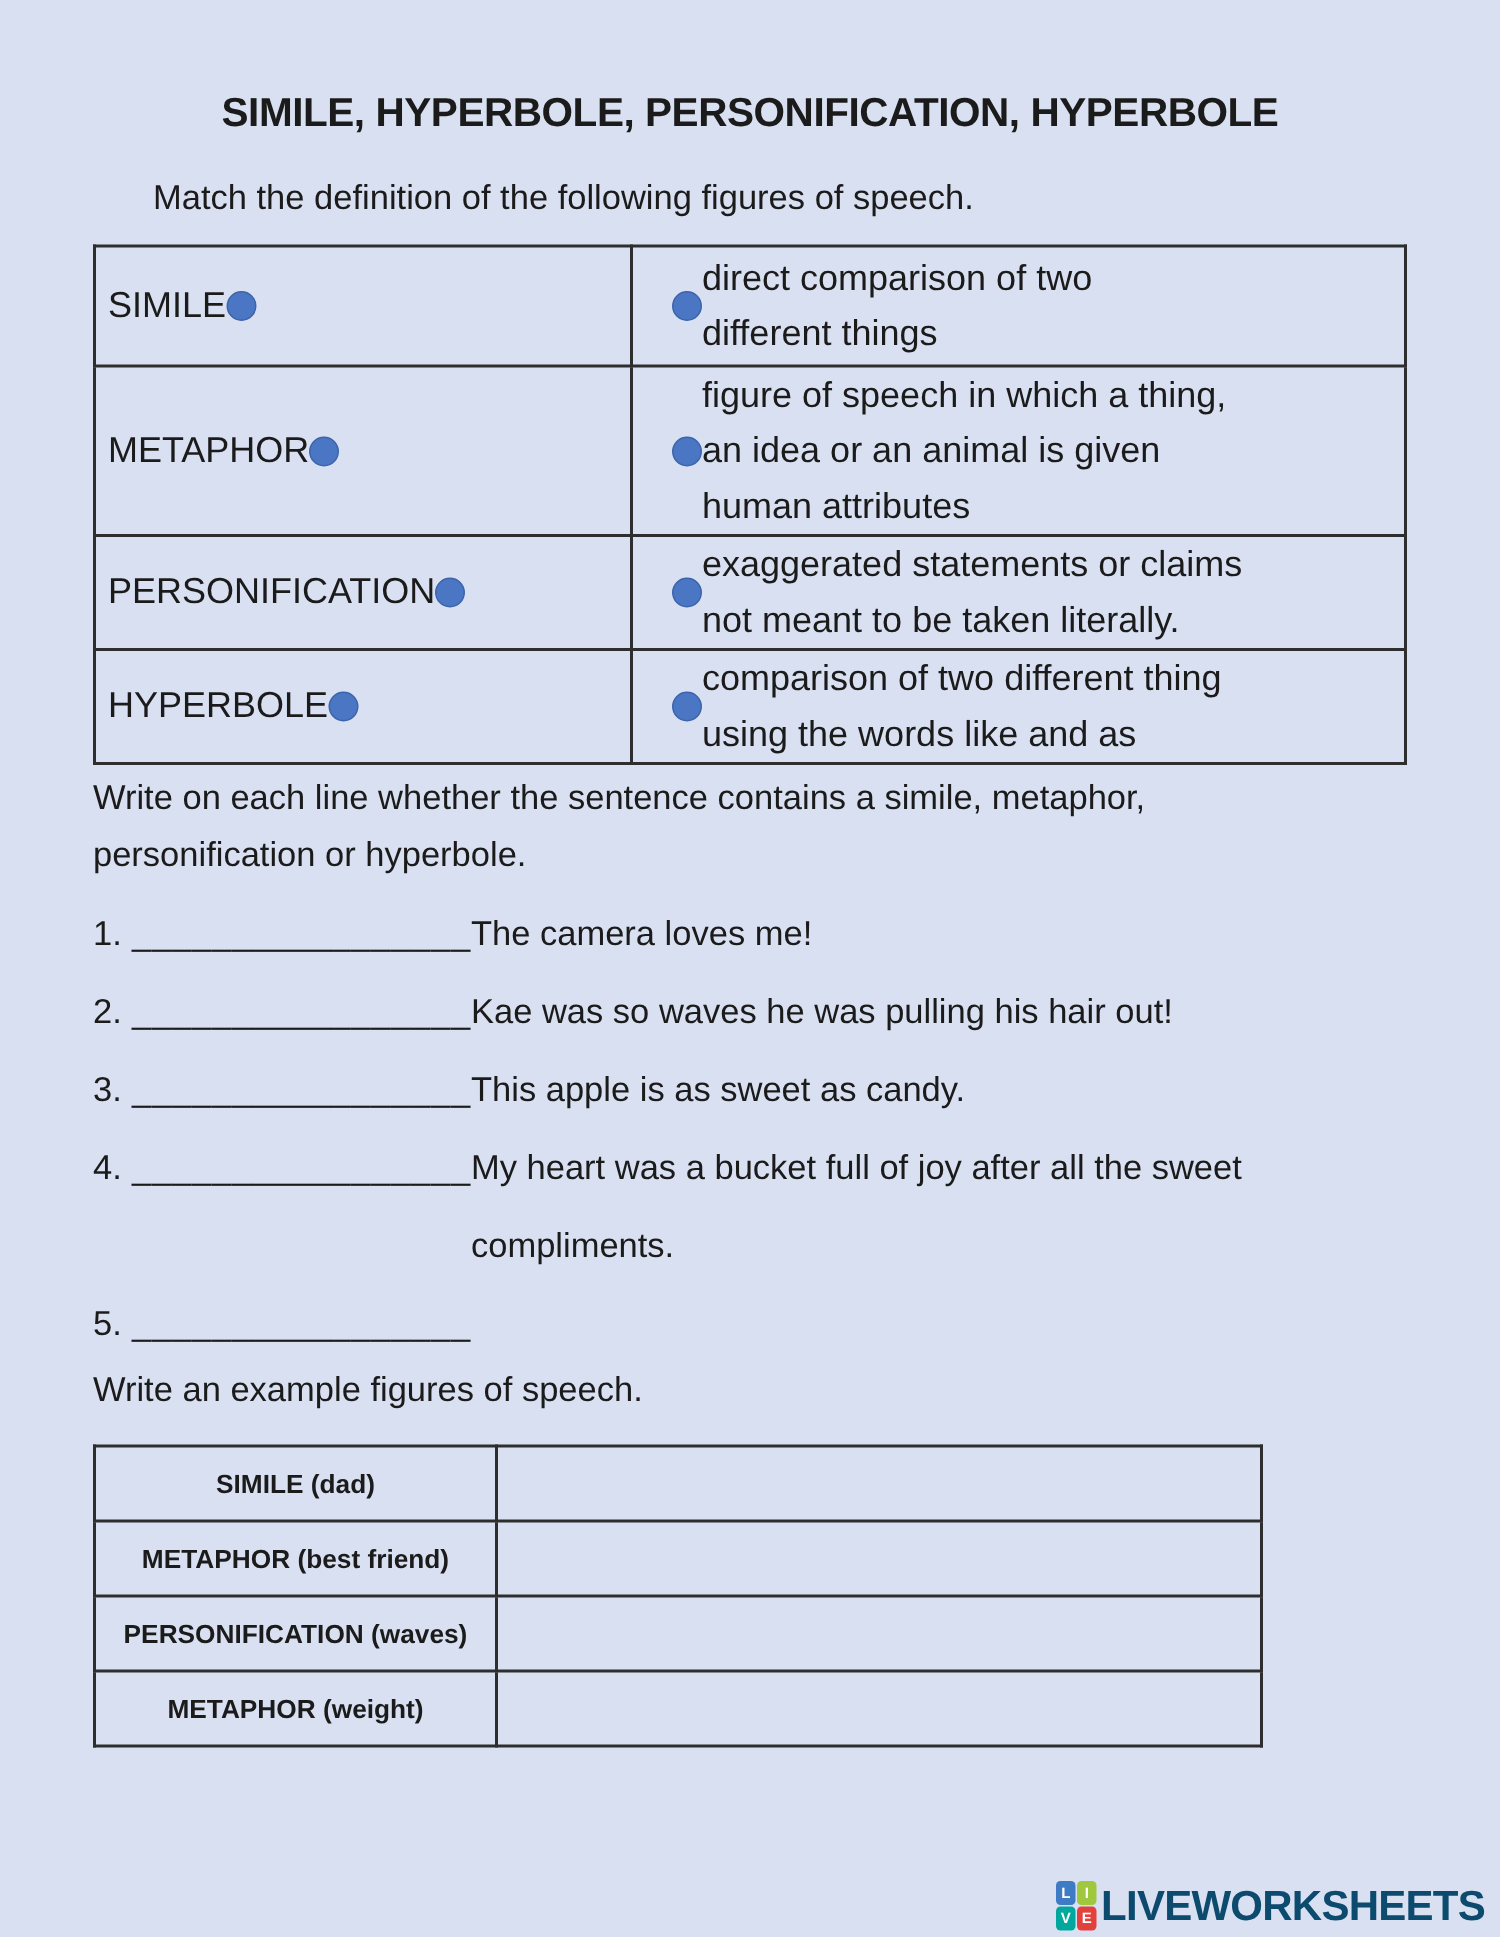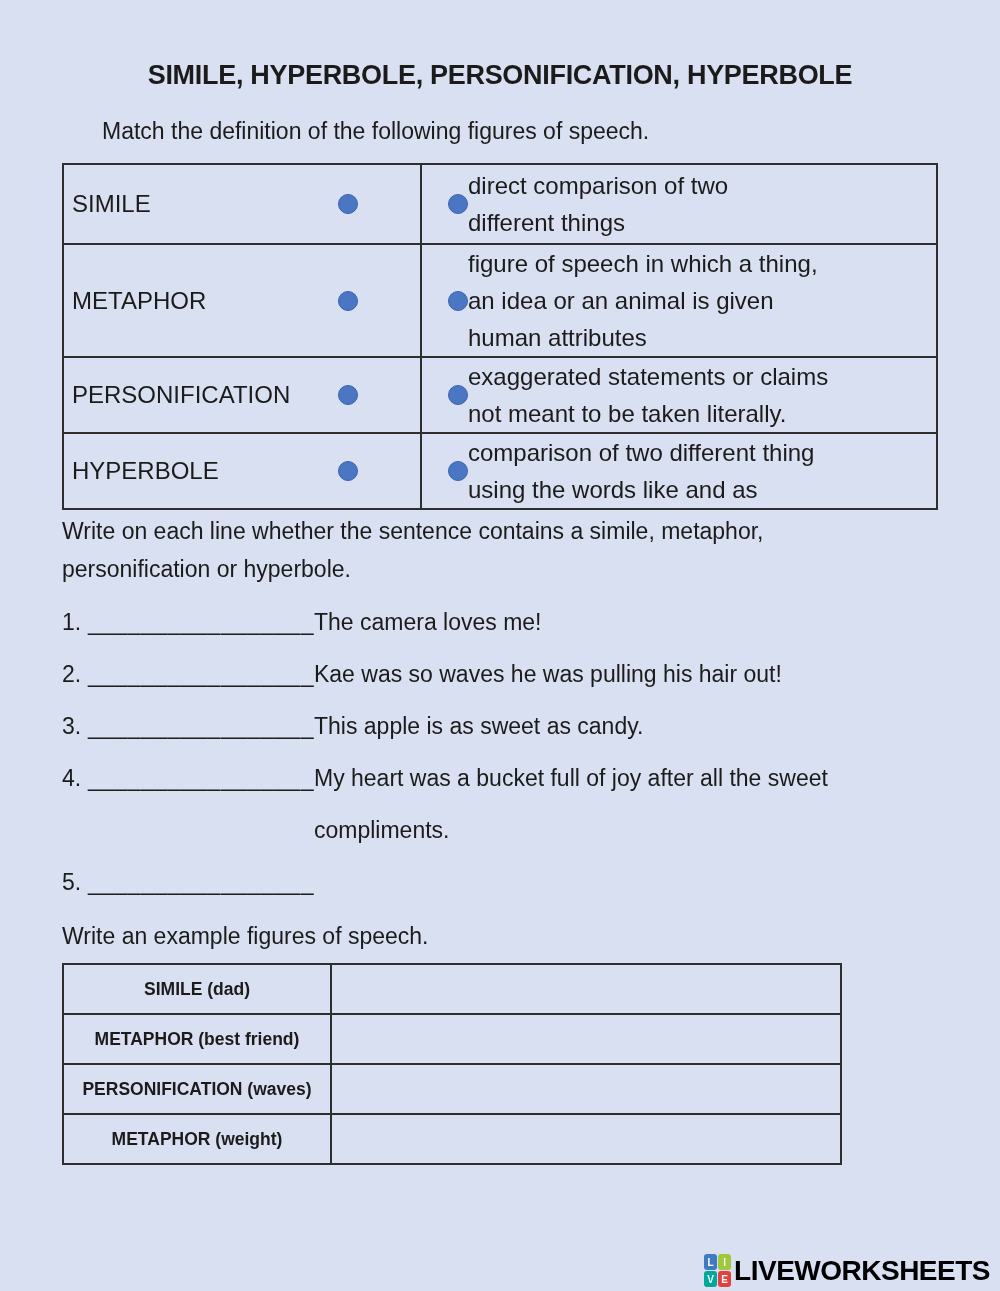--- a/index.html
+++ b/index.html
@@ -28,21 +28,21 @@
   }
   .match-table td{
     border:2px solid #2e2e2e;padding:0;vertical-align:middle;
   }
   .match-table .term-td{width:356px;}
   .match-table tr.r1{height:80px;}
   .match-table tr.r2{height:112px;}
   .match-table tr.r3{height:73px;}
   .match-table tr.r4{height:60px;}
   .term-wrap{
-    display:flex;align-items:center;justify-content:space-between;
+    display:flex;align-items:center;
     padding:0 62px 0 8px;font-size:24px;
   }
   .def-wrap{
     display:flex;align-items:center;padding-left:26px;
     font-size:24px;line-height:37px;
   }
   .dot{
     width:20px;height:20px;border-radius:50%;
     background:#4a76c4;border:1px solid #3c64ab;
     flex:0 0 auto;box-sizing:border-box;
@@ -53,21 +53,21 @@
     position:absolute;top:512px;left:62px;width:900px;
     font-size:23px;line-height:38px;white-space:pre-line;
   }
   .items{position:absolute;top:596px;left:62px;width:910px;}
   .item{display:flex;align-items:flex-start;font-size:23px;line-height:52px;}
   .item .num{width:26px;flex:0 0 auto;}
   .item .blank{flex:0 0 auto;letter-spacing:0.5px;}
   .item .sentence{white-space:pre-line;}
   
   .example-instruction{
-    position:absolute;top:913px;left:62px;font-size:23px;margin-top:10px;
+    position:absolute;top:913px;left:62px;font-size:23px;
   }
   .example-table{
     position:absolute;top:963px;left:62px;
     width:780px;border-collapse:collapse;table-layout:fixed;
   }
   .example-table td{
     border:2px solid #2e2e2e;height:48px;padding:0;vertical-align:middle;
   }
   .example-table .label-td{
     width:266px;text-align:center;font-weight:bold;font-size:17.5px;
@@ -82,21 +82,21 @@
   }
   .logo-sq{
     display:flex;align-items:center;justify-content:center;
     color:#ffffff;font-size:10px;font-weight:bold;border-radius:3px;
   }
   .sq-l{background:#3e7bc4;}
   .sq-i{background:#a0c83c;}
   .sq-v{background:#00a79d;}
   .sq-e{background:#e2413c;}
   .wordmark{
-    font-size:28px;font-weight:bold;color:#000000;letter-spacing:-0.5px;
+    font-size:28px;font-weight:bold;color:#0c4a6e;letter-spacing:-0.5px;
   }
 </style>
 </head>
 <body>
 
 <div class="page-title">SIMILE, HYPERBOLE, PERSONIFICATION, HYPERBOLE</div>
 
 <div class="match-instruction">Match the definition of the following figures of speech.</div>
 
 <table class="match-table">

